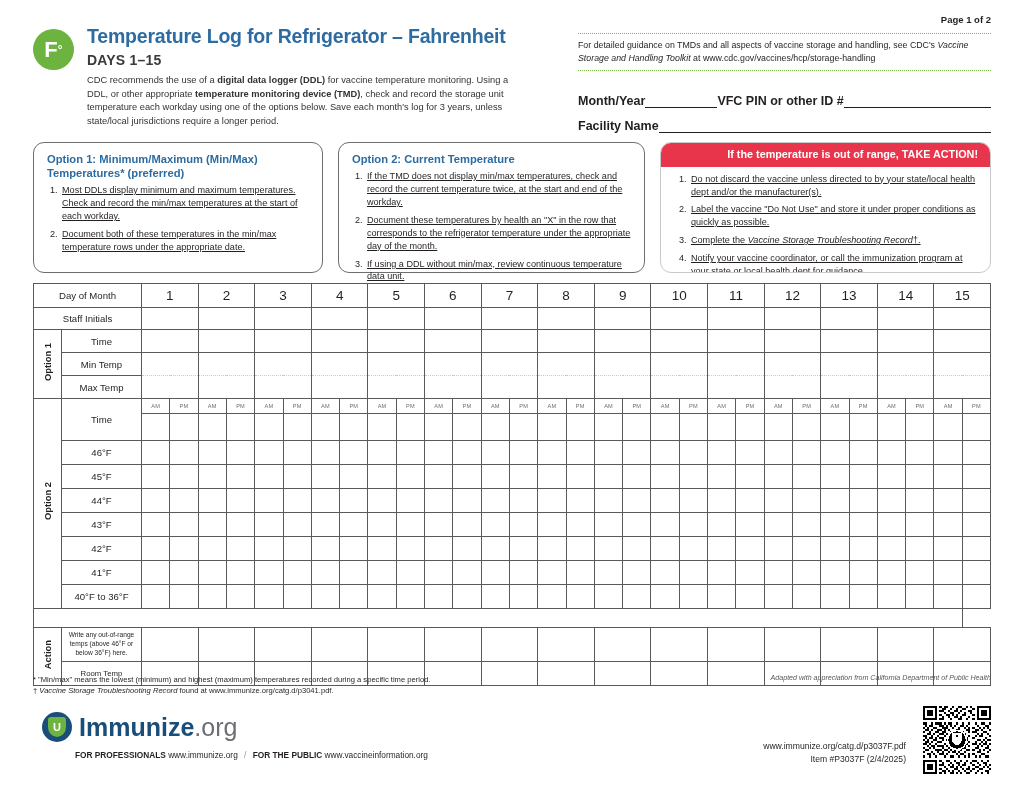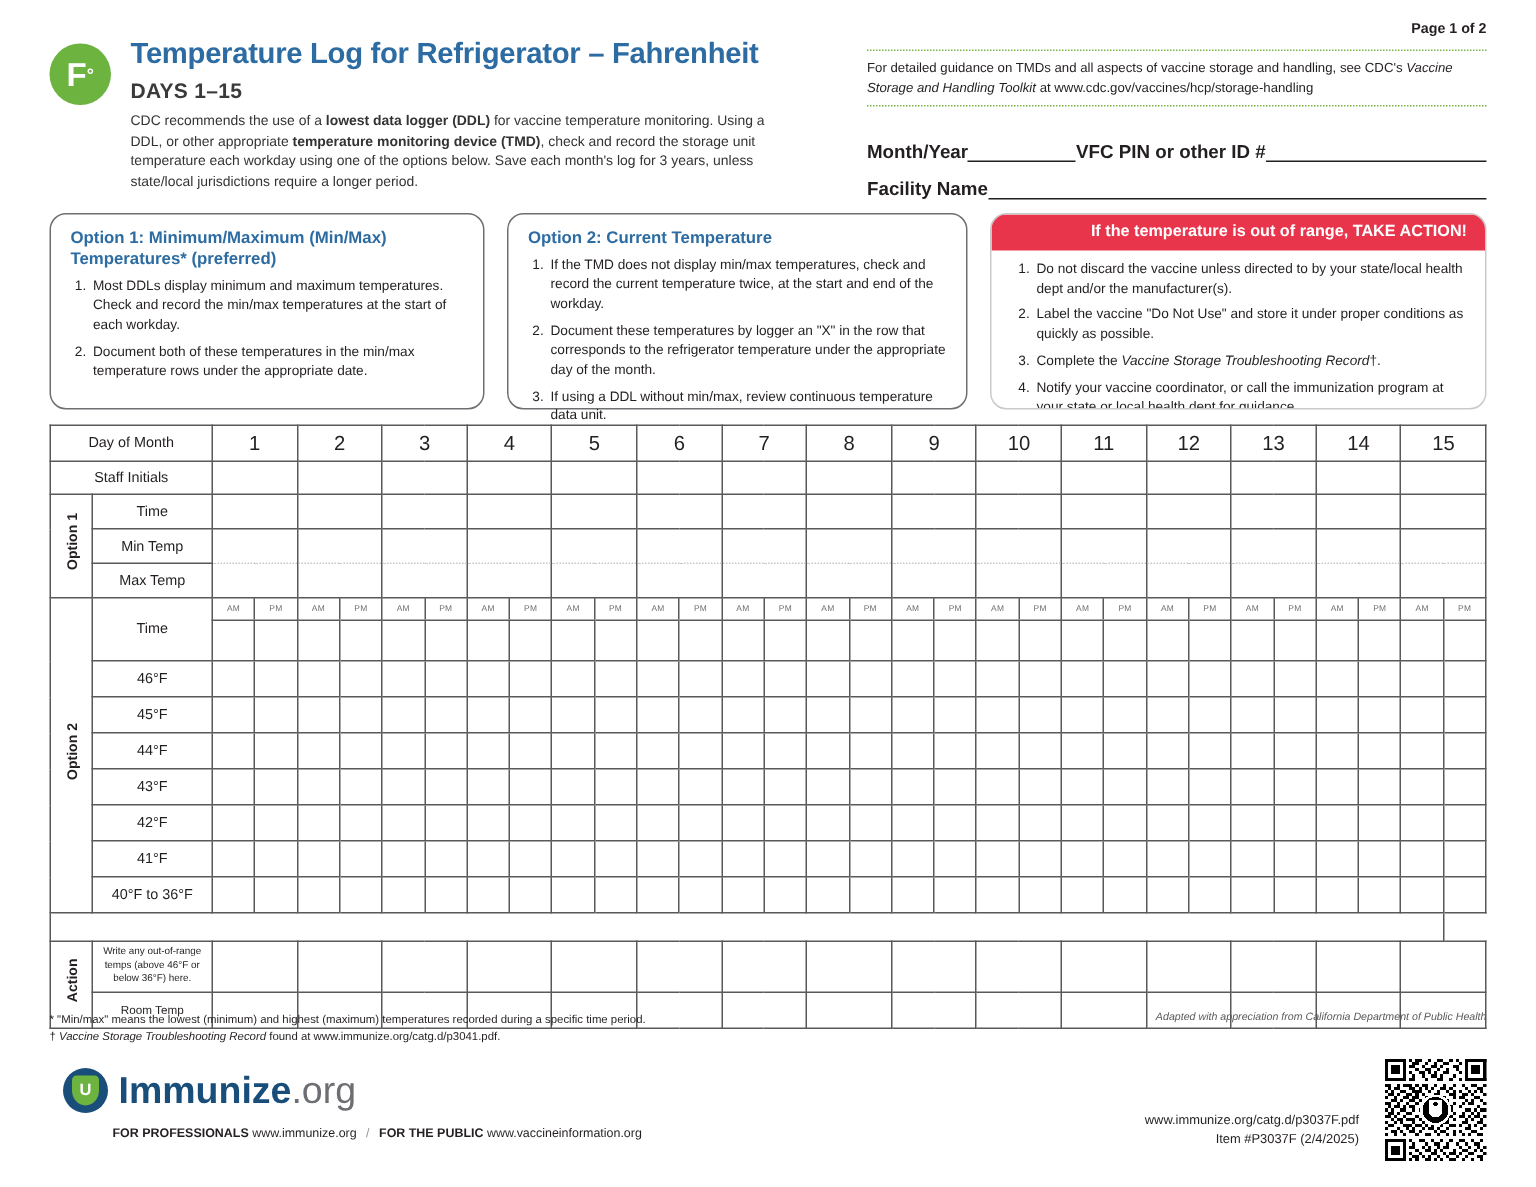--- a/index.html
+++ b/index.html
@@ -73,21 +73,21 @@
     padding:9px 13px 0 13px; line-height:1.26;
   }
   .obox.o3 .obox-title {
     background:#e8354c; color:#ffffff; padding:5px 12px 5px 12px;
     font-size:10.8px; margin:0;text-align:right;
   }
   ol.olist {
     margin:4px 0 0 0; padding:0 11px 0 26px;
     font-size:9.1px; line-height:1.42;
   }
-  ol.olist li { margin-bottom:5px; padding-left:2px; }
+  ol.olist li { margin-bottom:5px; padding-left:2px;text-decoration:underline; }
   ol.olist li i { font-style:italic; }
   .obox.o3 ol.olist { margin-top:6px; padding-left:28px; padding-right:12px; }
 
   
   .tbl { position:absolute; left:33px; top:283px; width:958px;
          border-collapse:collapse; table-layout:fixed; }
   .tbl td, .tbl th {
     border:1px solid #58595b; padding:0; margin:0;
     font-weight:normal; text-align:center; vertical-align:middle;
     background:#fff;
@@ -172,21 +172,21 @@
 <div class="hdr-left">
   <div class="hdr-row">
     <div class="f-badge">
       <span>F</span>
         <sup>°</sup>
     </div>
     <div class="hdr-text">
       <div class="main-title">Temperature Log for Refrigerator – Fahrenheit</div>
       <div class="sub-title">DAYS 1–15</div>
       <div class="intro">
-        <span>CDC recommends the use of a </span><b>lowest data logger (DDL)</b><span> for vaccine temperature monitoring.</span>
+        <span>CDC recommends the use of a </span><b>digital data logger (DDL)</b><span> for vaccine temperature monitoring.</span>
         <span>Using a DDL, or other appropriate </span><b>temperature monitoring device (TMD)</b><span>, check and record the</span>
         <span>storage unit temperature each workday using one of the options below. Save each month's</span>
         <span>log for 3 years, unless state/local jurisdictions require a longer period.</span>
       </div>
     </div>
   </div>
 </div>
 
 <div class="hdr-right">
   <div class="guide-box">
@@ -214,21 +214,21 @@
     <ol class="olist">
       <li>Most DDLs display minimum and maximum temperatures. Check and record the min/max temperatures at the start of each workday.</li>
       <li>Document both of these temperatures in the min/max temperature rows under the appropriate date.</li>
     </ol>
   </div>
 
   <div class="obox o2">
     <div class="obox-title">Option 2: Current Temperature</div>
     <ol class="olist">
       <li>If the TMD does not display min/max temperatures, check and record the current temperature twice, at the start and end of the workday.</li>
-      <li>Document these temperatures by logger an "X" in the row that corresponds to the refrigerator temperature under the appropriate day of the month.</li>
+      <li>Document these temperatures by health an "X" in the row that corresponds to the refrigerator temperature under the appropriate day of the month.</li>
       <li>If using a DDL without min/max, review continuous temperature data unit.</li>
     </ol>
   </div>
 
   <div class="obox o3">
     <div class="obox-title">If the temperature is out of range, TAKE ACTION!</div>
     <ol class="olist">
       <li>Do not discard the vaccine unless directed to by your state/local health dept and/or the manufacturer(s).</li>
       <li>Label the vaccine "Do Not Use" and store it under proper conditions as quickly as possible.</li>
       <li><span>Complete the </span><i>Vaccine Storage Troubleshooting Record</i><span>†.</span></li>

